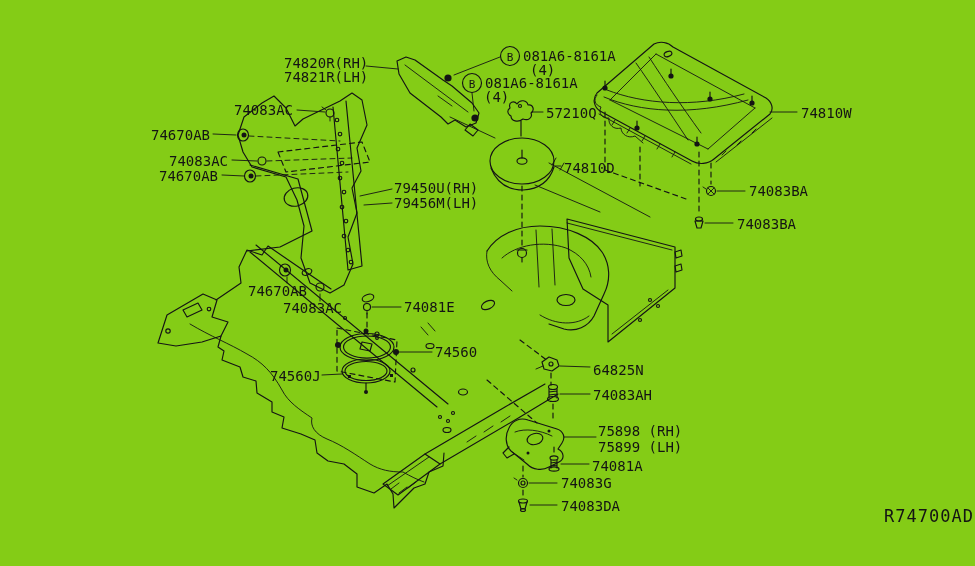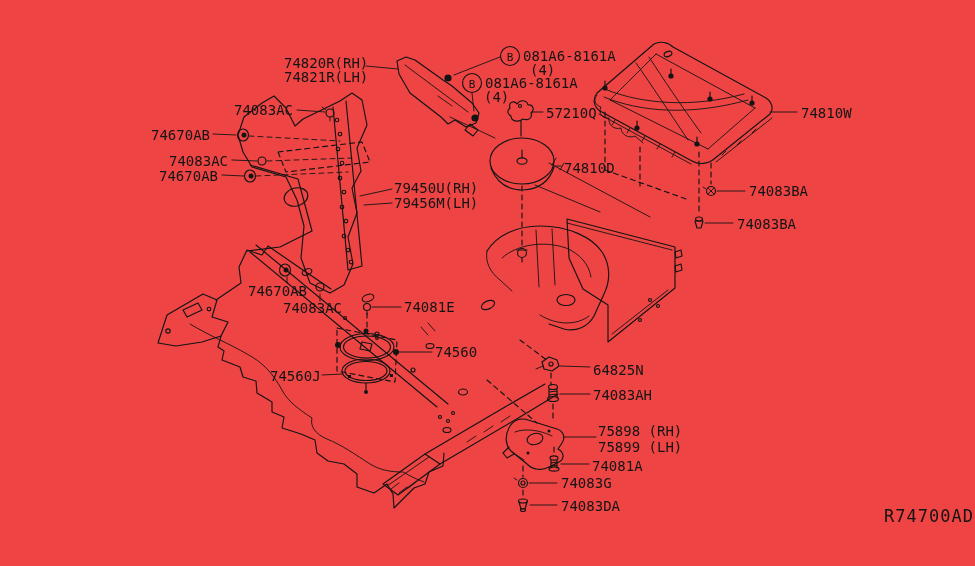--- a/index.html
+++ b/index.html
@@ -1,17 +1,17 @@
 <!DOCTYPE html>
 <html><head>
 <meta charset="utf-8">
 <title>Parts Diagram</title>
 <style>
   html,body{margin:0;padding:0;background:#ffffff;}
-  .stage{position:relative;width:975px;height:566px;background:#ef4444;overflow:hidden;}
+  .stage{position:relative;width:975px;height:566px;background:#84cc16;overflow:hidden;}
   svg{display:block}
   .art path,.art line,.art polyline,.art ellipse,.art circle,.art rect{
     fill:none;stroke:#141414;stroke-width:1.15;stroke-linecap:round;stroke-linejoin:round;
   }
   .art .dash{stroke-dasharray:5 4;}
   .art .fill{fill:#141414;stroke:none;}
   .art .thin{stroke-width:0.9;}
   text{
     font-family:"DejaVu Sans Mono","Liberation Mono",monospace;
     font-size:14px;fill:#141414;letter-spacing:0px;

